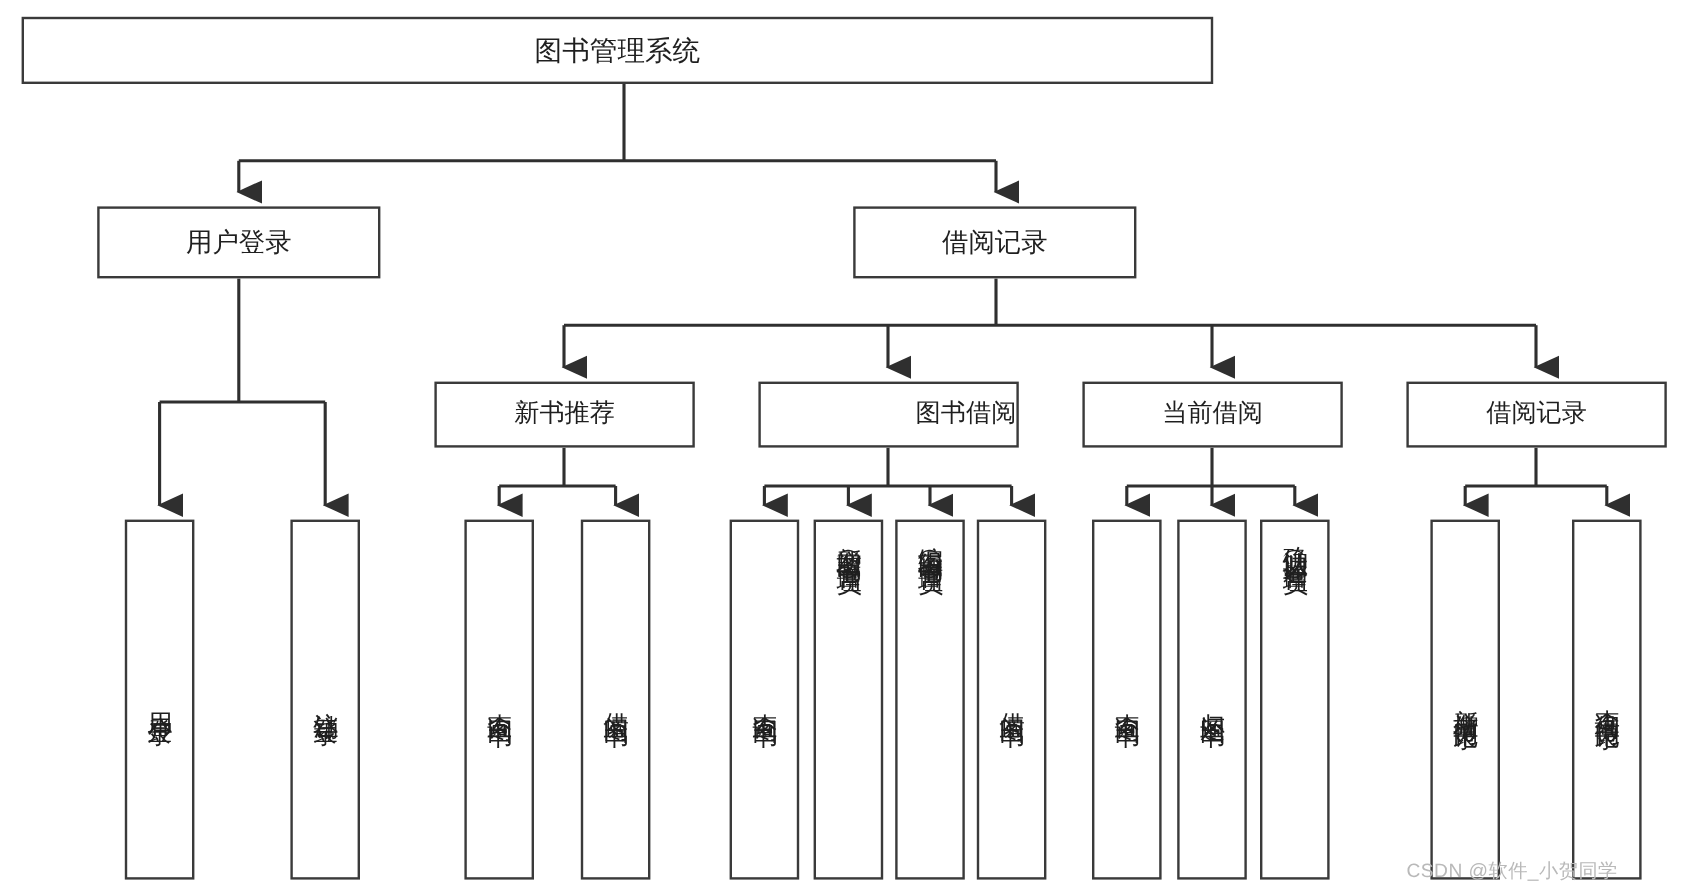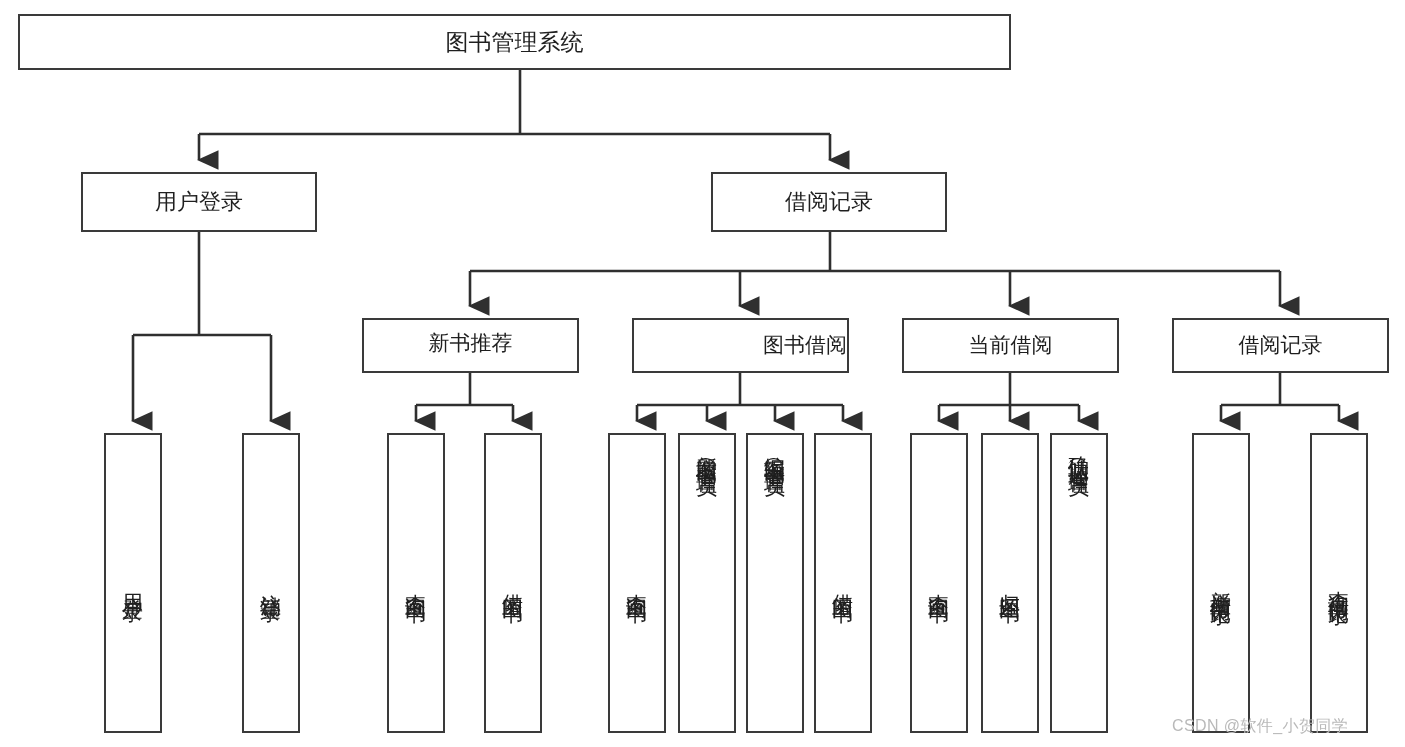--- a/index.html
+++ b/index.html
@@ -64,21 +64,21 @@
   .lvl1-b { left: 711px; width: 236px; }
   
   .lvl2 {
     top: 318px;
     height: 55px;
     width: 217px;
   }
   .lvl2 .node-label {
     font-size: 21px;
   }
-  .lvl2-a { left: 362px; font-family: Liberation Mono, monospace; }
+  .lvl2-a { left: 362px; }
   .lvl2-b { left: 632px; justify-content: flex-end; }
   .lvl2-c { left: 902px; align-items: center; }
   .lvl2-d { left: 1172px; }
   
   .leaf {
     top: 433px;
     height: 300px;
     width: 58px;
     align-items: flex-start;
     justify-content: center;

